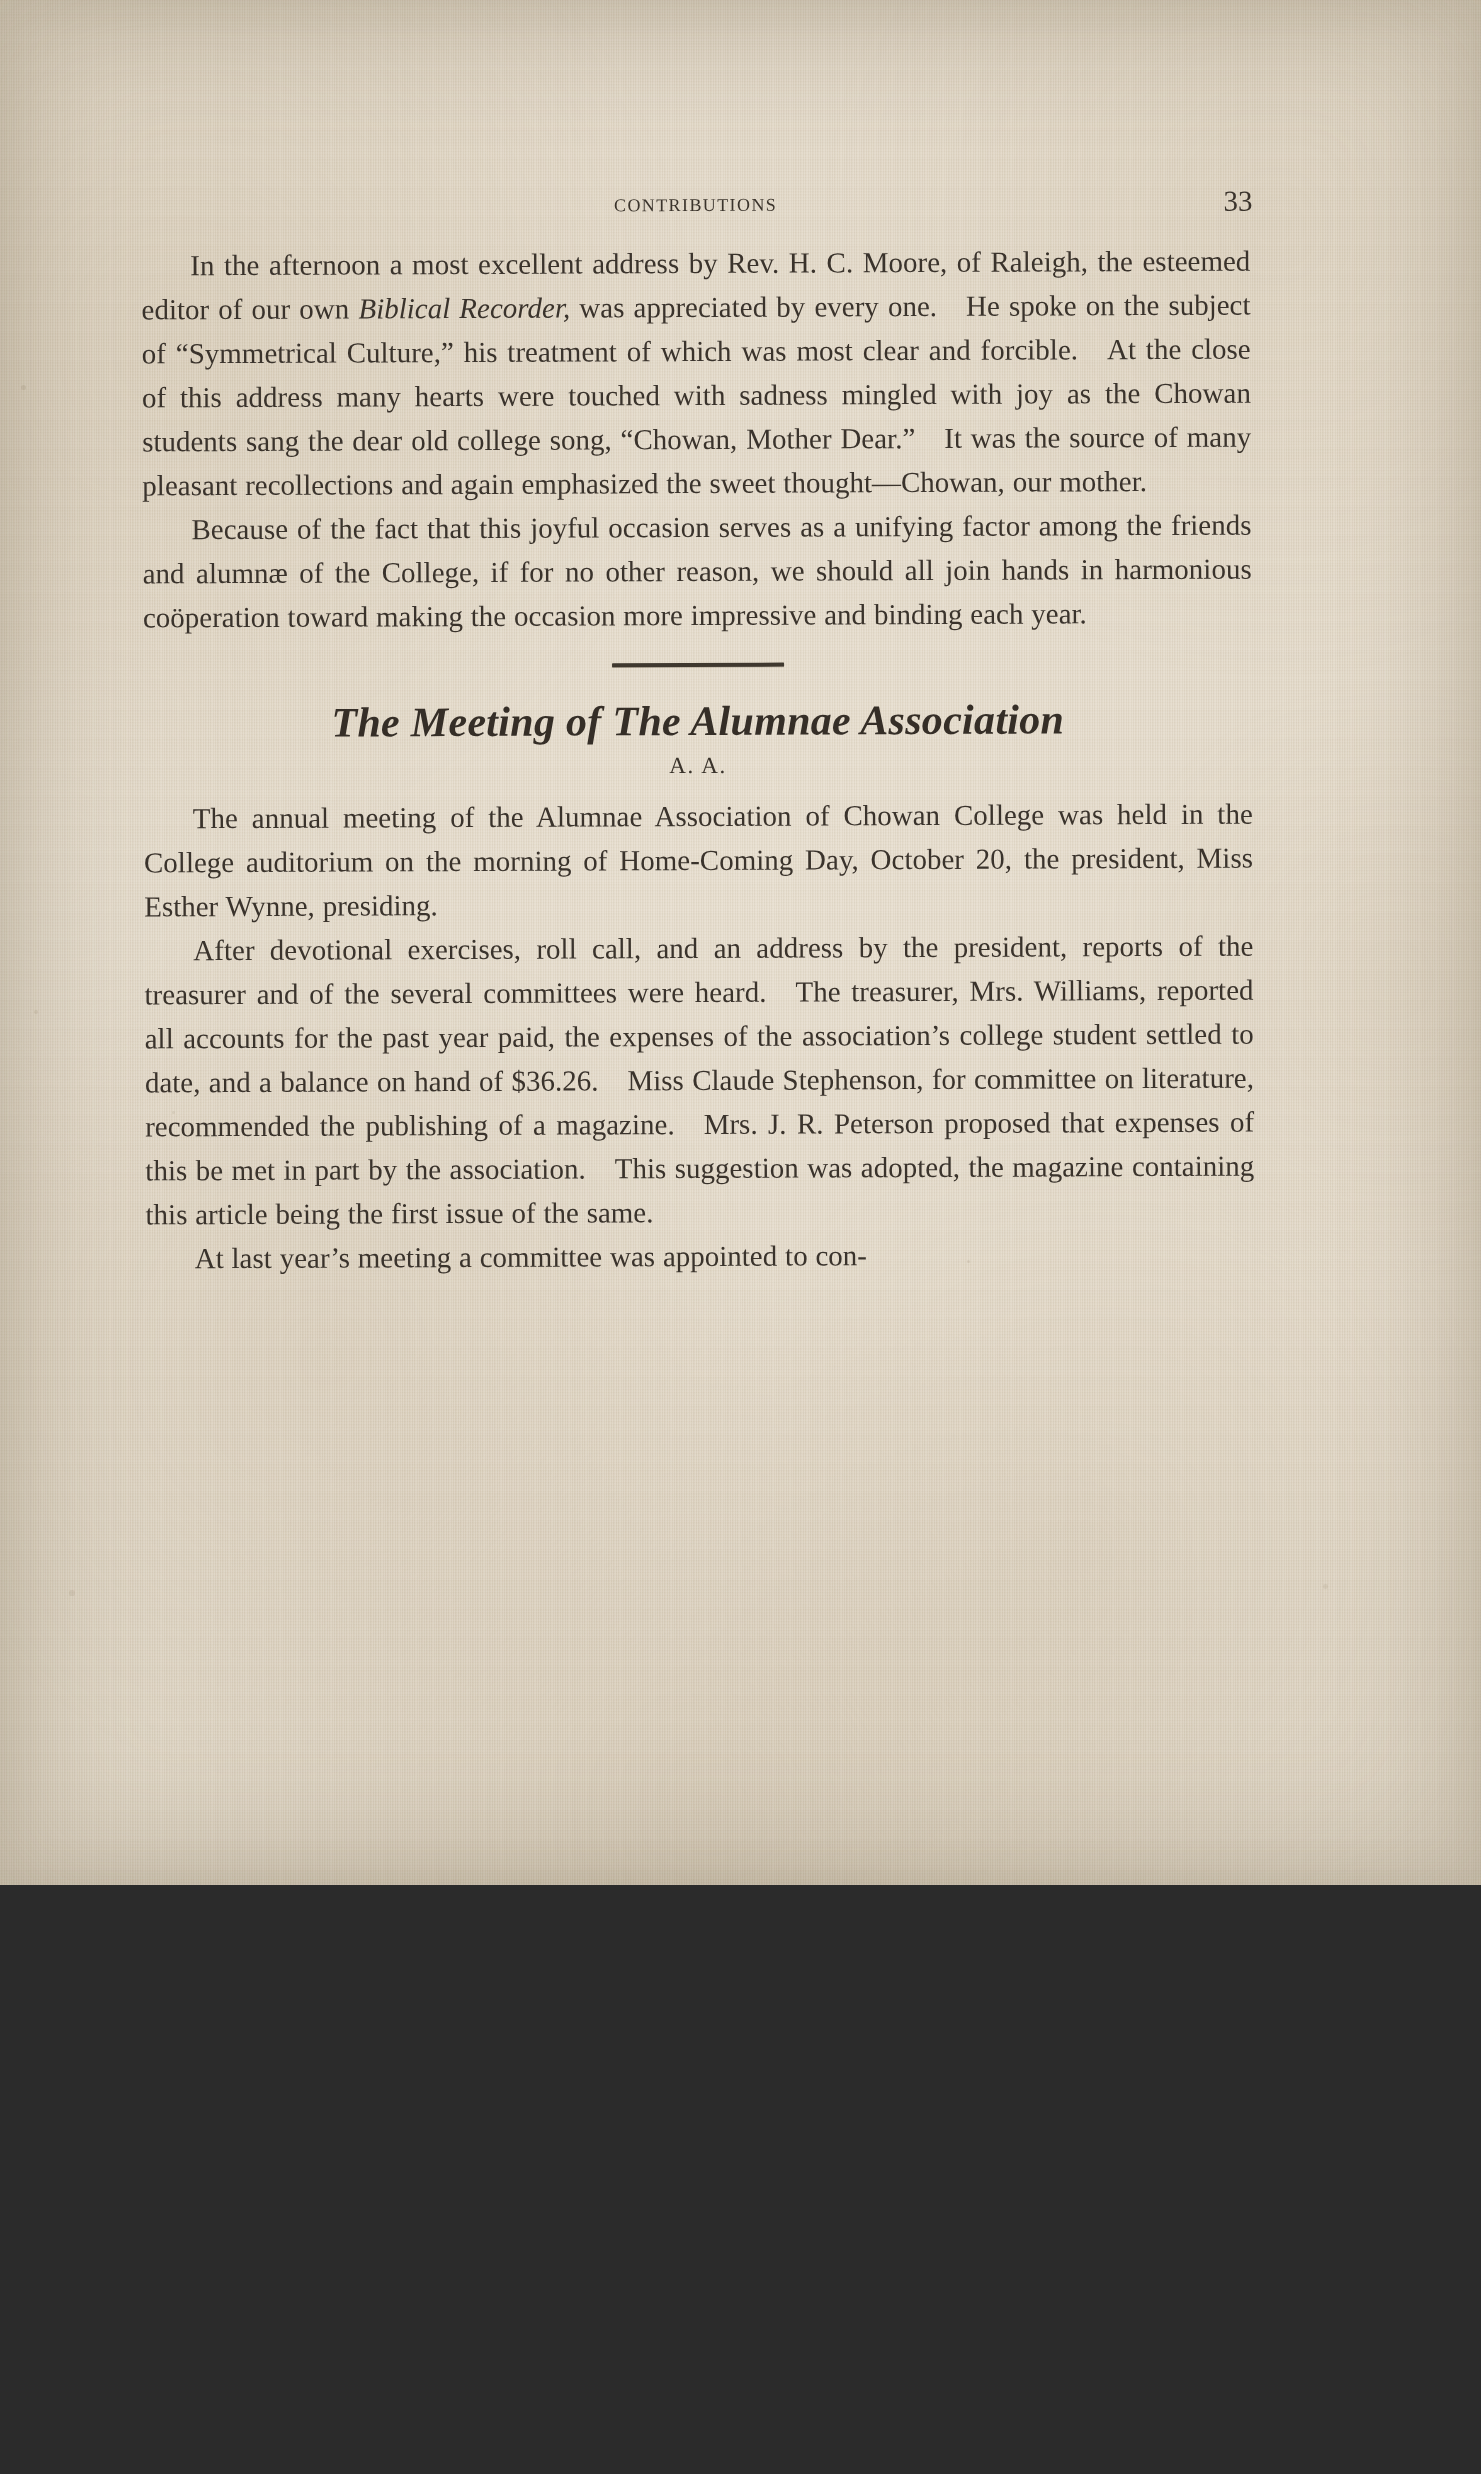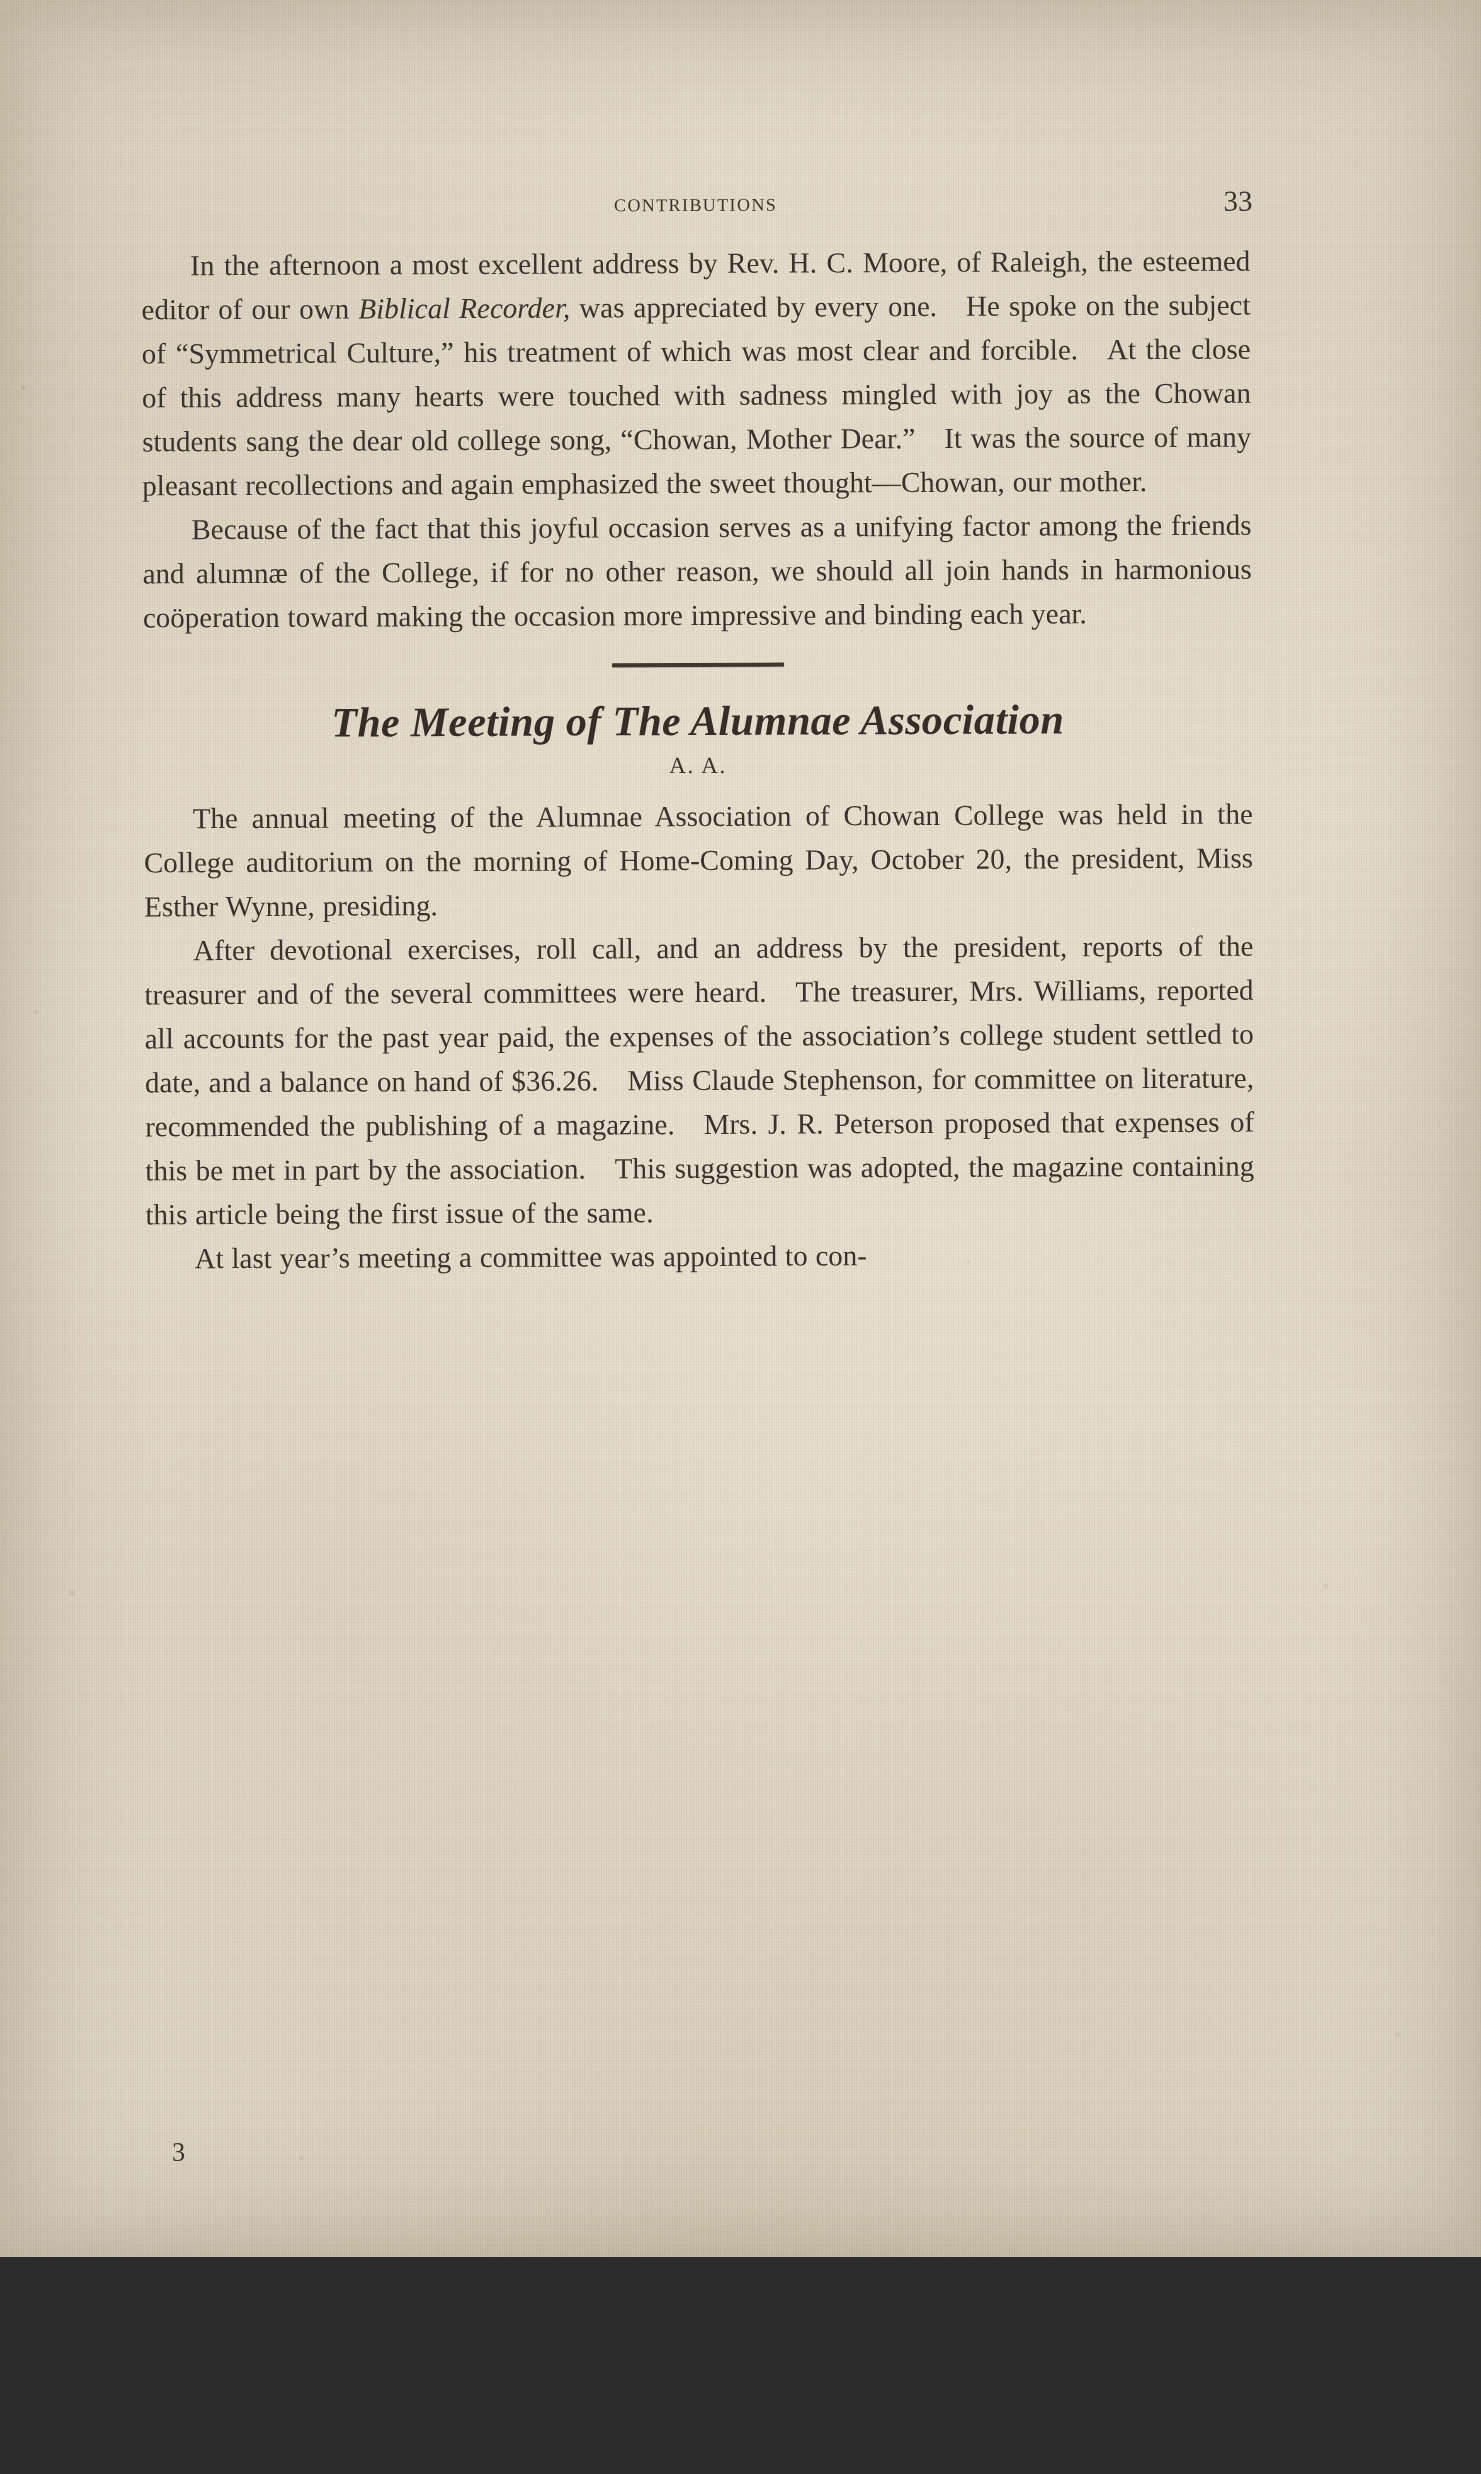--- a/index.html
+++ b/index.html
@@ -4,21 +4,21 @@
 <title>Scanned Page 33</title>
 <style>
   html, body {
     margin: 0;
     padding: 0;
     background: #2b2b2b;
   }
   #page {
     position: relative;
     width: 1482px;
-    height: 2257px;
+    height: 1885px;
     overflow: hidden;
     background: #e0d6c6;
     font-family: "Liberation Serif", "DejaVu Serif", serif;
     color: #3a332c;
   }
   
   .paper-base {
     position: absolute; inset: 0;
     background:
       radial-gradient(ellipse 120% 90% at 52% 45%, #e6ddcd 0%, #e1d7c6 42%, #d9cfbd 74%, #cfc4b1 100%);

